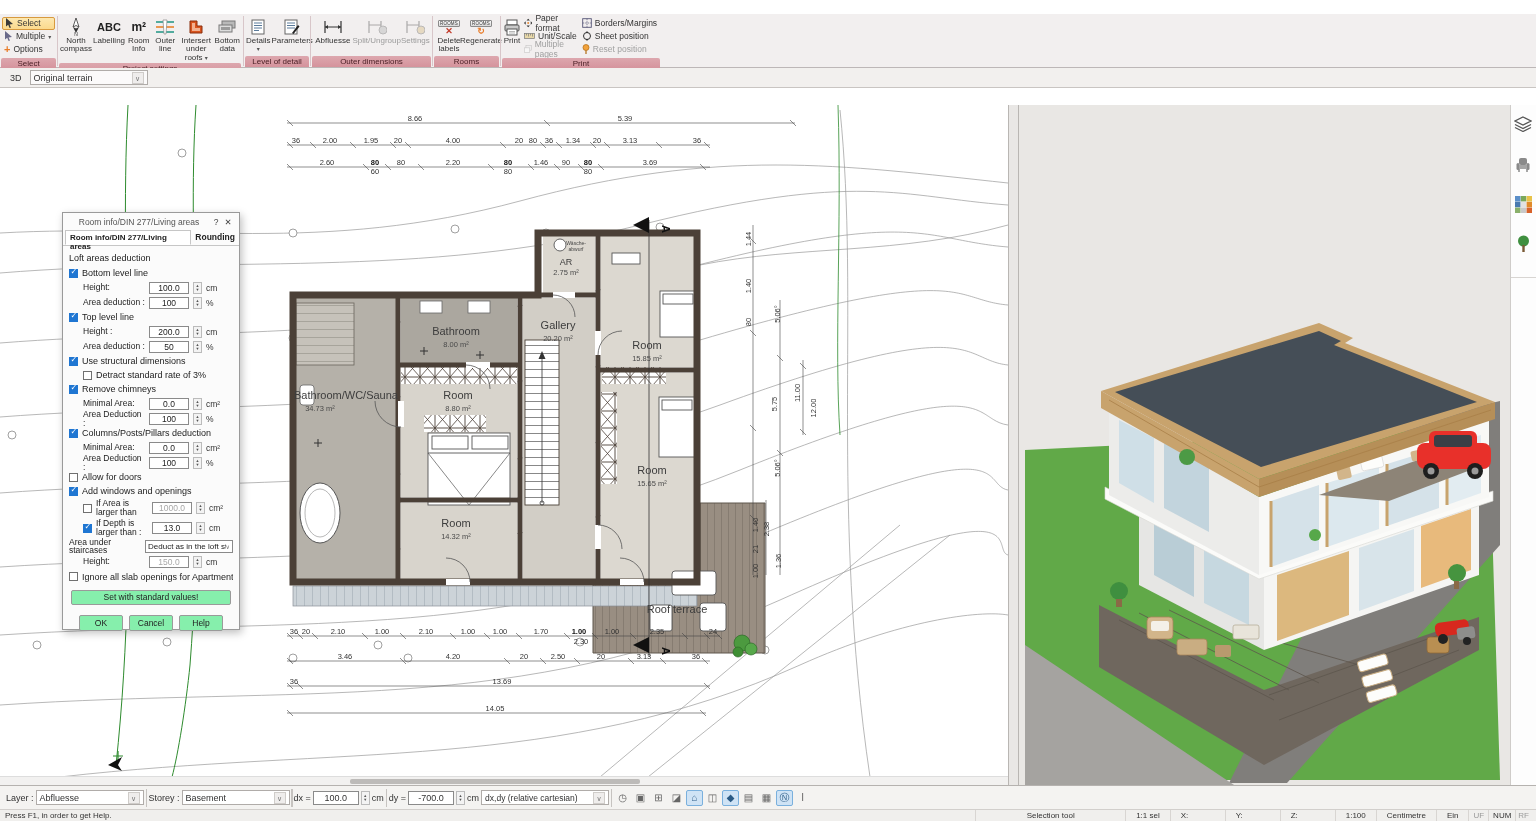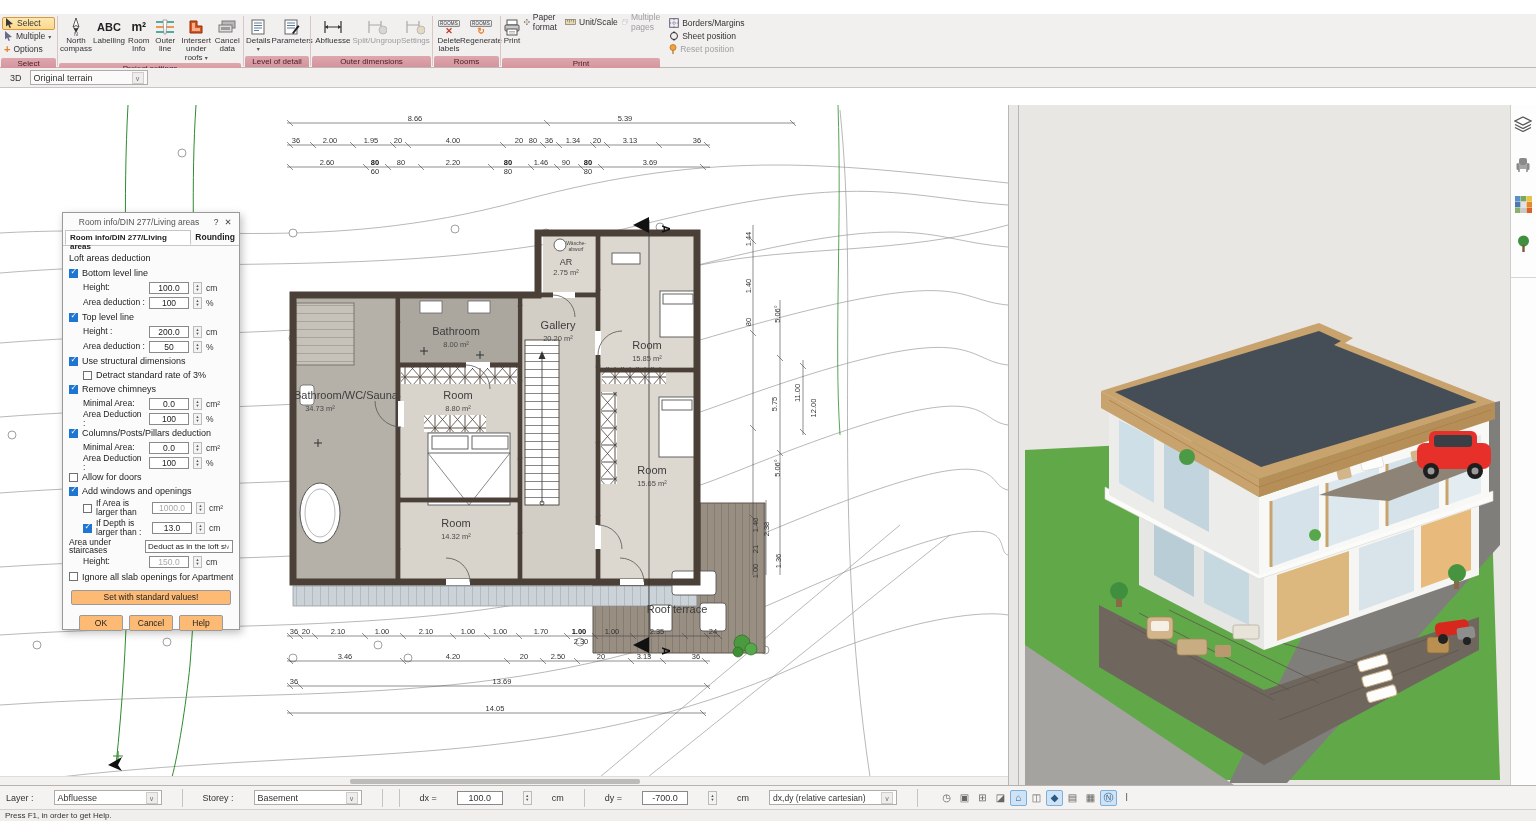--- a/index.html
+++ b/index.html
@@ -97,28 +97,28 @@
   .flab{width:62px;flex:none;line-height:1;font-size:8.5px}
   .flab.two{line-height:1.05}
   .fin{width:40px;height:12px;border:1px solid #8a8a8a;background:#fff;font-size:8.5px;
     display:flex;align-items:center;justify-content:center}
   .fin.dis{color:#a8a8a8}
   .spin{width:9px;height:12px;border:1px solid #bbb;background:#f3f3f3;display:flex;flex-direction:column;
     align-items:center;justify-content:center;font-size:4px;color:#555;line-height:1}
   .unit{font-size:8.5px;color:#333}
   .ddl{width:88px;height:13px;border:1px solid #8a8a8a;background:#fff;display:flex;align-items:center;
     justify-content:space-between;padding:0 2px;font-size:8px}
-  .dbtn{border:1px solid #9a9a9a;background:#fdba74;font-size:8.5px;text-align:center;border-radius:2px}
+  .dbtn{border:1px solid #9a9a9a;background:#86efac;font-size:8.5px;text-align:center;border-radius:2px}
   .std{display:block;width:160px;height:15px;margin:6px auto 4px;line-height:13px}
   .dlg-foot{display:flex;justify-content:space-between;padding:6px 10px 0}
   .dlg-foot .dbtn{width:44px;height:16px;line-height:14px}
 
   
   .bottombar{position:absolute;left:0;top:785px;width:1536px;height:24px;background:#f4f3f1;
-    border-top:1px solid #b5b2af;display:flex;align-items:center;gap:20px;padding:0 6px;font-size:9px;color:#333}
+    border-top:1px solid #b5b2af;display:flex;align-items:center;gap:2px;padding:0 6px;font-size:9px;color:#333}
   .bb-sep{width:1px;height:18px;background:#c6c3c0}
   .bb-dd{height:15px;border:1px solid #b0aca9;background:#fff;display:flex;align-items:center;
     justify-content:space-between;padding:0 3px;gap:4px}
   .bb-in{width:46px;height:14px;border:1px solid #8a8a8a;background:#fff;text-align:center;line-height:13px}
   .bb-ico{width:17px;height:16px;border:1px solid transparent;display:flex;align-items:center;
     justify-content:center;font-size:10px;color:#666;border-radius:2px}
   .bb-ico.act{background:var(--active-icon-bg);border-color:#7ab0dd;color:#2a5a85}
   .statusbar{position:absolute;left:0;top:809px;width:1536px;height:12px;background:#f0efed;
     border-top:1px solid #d2cfcc;display:flex;align-items:center;font-size:8px;color:#333;padding:0 5px}
   .st-right{margin-left:auto;display:flex;align-items:center;height:100%}
@@ -230,21 +230,21 @@
           <span class="lb"><span>Intersert under roofs</span> <span class="caret">▾</span></span>
         </div>
         <div class="bigbtn">
           <span class="ic">
             <svg width="18" height="14" viewBox="0 0 18 14">
                 <rect x="4" y="1" width="13" height="7" fill="#b9b9b9" stroke="#787878"></rect>
                 <rect x="1" y="5" width="13" height="7" fill="#dcdcdc" stroke="#787878"></rect>
                 <rect x="3" y="7" width="9" height="3" fill="#9a9a9a"></rect>
               </svg>
             </span>
-          <span class="lb">Cancel data</span>
+          <span class="lb">Bottom data</span>
         </div>
       </div>
       <div class="rlabel">Project settings</div>
     </div>
     <div class="rsep" style="left:243px"></div>
 
     <div class="rgroup" style="left:244px;width:66px">
       <div class="rbody">
         <div class="bigbtn">
           <span class="ic">
@@ -335,21 +335,21 @@
           <span class="ic">
             <svg width="18" height="17" viewBox="0 0 18 17">
                 <rect x="4" y="1" width="10" height="5" fill="#fff" stroke="#555"></rect>
                 <rect x="2" y="6" width="14" height="6" rx="1" fill="#c9c9c9" stroke="#555"></rect>
                 <rect x="4" y="10" width="10" height="6" fill="#fff" stroke="#555"></rect>
                 <path d="M6,12.5 H12 M6,14 H12" stroke="#999" stroke-width="0.7"></path>
               </svg>
             </span>
           <span class="lb">Print</span>
         </div>
-        <div style="display:flex;justify-content:center;height:42px">
+        <div style="display:flex;flex-direction:column;justify-content:center;height:42px">
           <div class="smallrow">
             <svg width="10" height="10" viewBox="0 0 10 10">
                 <path d="M5,0 l2,2 h-4 Z M5,10 l2,-2 h-4 Z M0,5 l2,-2 v4 Z M10,5 l-2,-2 v4 Z" fill="#333"></path>
                 <rect x="4" y="4" width="2" height="2" fill="#e8832a"></rect>
               </svg>
             <span>Paper format</span>
             </div>
           <div class="smallrow">
             <svg width="11" height="8" viewBox="0 0 11 8">
                 <rect x="0.5" y="1.5" width="10" height="5" fill="#e8d8a8" stroke="#777" stroke-width="0.7"></rect>
@@ -966,14 +966,27 @@
         <span class="bb-ico act">◆</span>
         <span class="bb-ico">▤</span>
         <span class="bb-ico">▦</span>
         <span class="bb-ico act">Ⓝ</span>
         <span class="bb-ico">I</span>
       </div>
   </div>
 
   <div class="statusbar">
     <span>Press F1, in order to get Help.</span>
+    <div class="st-right">
+      <span class="st-cell" style="width:150px;justify-content:center">Selection tool</span>
+      <span class="st-cell">1:1 sel</span>
+      <span class="st-cell" style="width:55px">X:</span>
+      <span class="st-cell" style="width:55px">Y:</span>
+      <span class="st-cell" style="width:55px">Z:</span>
+      <span class="st-cell">1:100</span>
+      <span class="st-cell">Centimetre</span>
+      <span class="st-cell">Ein</span>
+      <span class="st-cell dim" style="padding:0 4px">UF</span>
+      <span class="st-cell" style="padding:0 4px">NUM</span>
+      <span class="st-cell dim" style="padding:0 2px">RF</span>
+    </div>
   </div>
 </div>
 
 </body></html>

